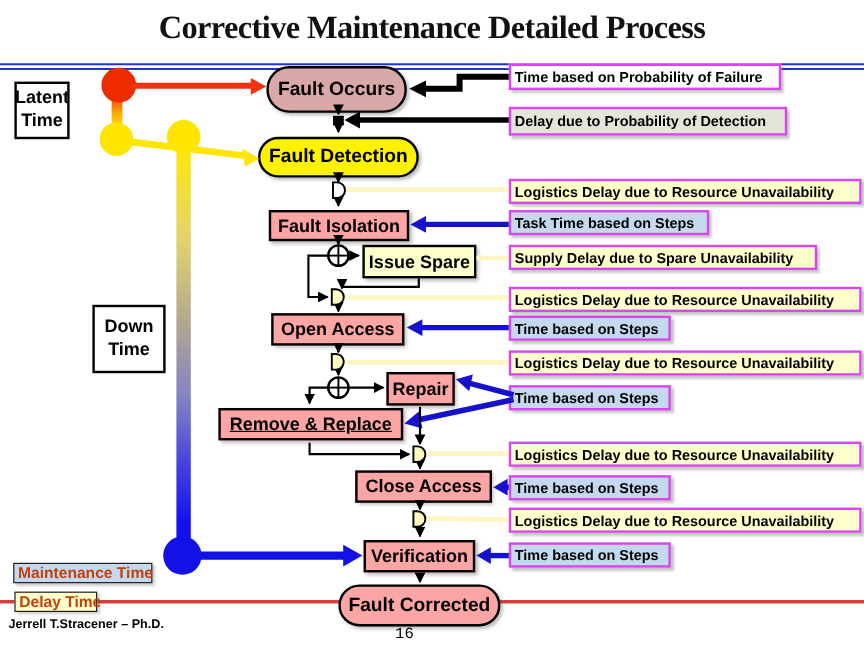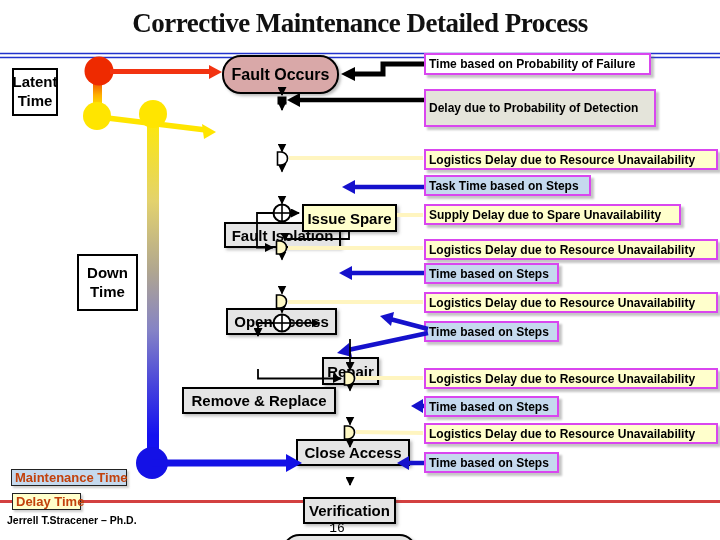--- a/index.html
+++ b/index.html
@@ -12,21 +12,21 @@
          font-family:"Liberation Serif",serif;font-weight:bold;font-size:27px;color:#111;
          letter-spacing:-0.5px;z-index:1;}
   
   .node{z-index:1;display:flex;align-items:center;justify-content:center;
         font-weight:bold;color:#000;border:2.5px solid #000;text-align:center;
         box-shadow:2px 2px 3px rgba(60,60,60,.35);white-space:nowrap;}
   .pill{border-radius:19px;font-size:16px;}
   .rect{font-size:15px;}
   .fill-pink{background:#d9a8a8;}
   .fill-byellow{background:#fff200;}
-  .fill-blue{background:#e5e5e5;margin-top:47px;}
+  .fill-blue{background:#fca5a5;}
   .fill-cream{background:#ffffcc;}
   
   .timebox{z-index:1;display:flex;align-items:center;justify-content:center;text-align:center;
            font-weight:bold;font-size:15px;color:#000;background:#fff;border:2.5px solid #000;
            white-space:pre-line;line-height:1.25;}
   .tag{z-index:1;display:flex;align-items:center;font-weight:bold;font-size:13px;color:#c2410c;
        border:1.5px solid #222;padding:0 3px;white-space:nowrap;box-shadow:2px 2px 2px rgba(90,90,90,.3);}
   
   .note{z-index:1;display:flex;align-items:center;font-weight:bold;font-size:12px;color:#000;
         border:2px solid #d946ef;padding:0 3px;white-space:nowrap;height:21px;
@@ -51,31 +51,32 @@
   <div id="title" class="abs">Corrective Maintenance Detailed Process</div>
 
   <div class="abs timebox" style="left:12px;top:68px;width:46px;height:48px;">Latent
 Time</div>
   <div class="abs timebox" style="left:77px;top:254px;width:61px;height:57px;">Down
 Time</div>
   <div class="abs tag n-blue" style="left:11px;top:469px;width:116px;">Maintenance Time</div>
   <div class="abs tag n-yellow" style="left:12px;top:493px;width:69px;">Delay Time</div>
 
   <div class="abs node pill fill-pink" style="left:222px;top:55px;width:117px;height:39px;">Fault Occurs</div>
+  <div class="abs node pill fill-byellow" style="left:215px;top:114px;width:134px;height:34px;border-radius:17px;">Fault Detection</div>
   <div class="abs node rect fill-blue" style="left:224px;top:175px;width:117px;height:26px;">Fault Isolation</div>
   <div class="abs node rect fill-cream" style="left:302px;top:204px;width:95px;height:28px;">Issue Spare</div>
   <div class="abs node rect fill-blue" style="left:226px;top:261px;width:111px;height:27px;">Open Access</div>
   <div class="abs node rect fill-blue" style="left:322px;top:310px;width:57px;height:28px;">Repair</div>
-  <div class="abs node rect fill-blue" style="left:182px;top:340px;width:154px;height:27px;">Remove &amp; Replace</div>
+  <div class="abs node rect fill-blue" style="left:182px;top:340px;width:154px;height:27px;text-decoration:underline;">Remove &amp; Replace</div>
   <div class="abs node rect fill-blue" style="left:296px;top:392px;width:114px;height:27px;">Close Access</div>
   <div class="abs node rect fill-blue" style="left:303px;top:450px;width:93px;height:27px;">Verification</div>
   <div class="abs node pill fill-blue" style="left:282px;top:487px;width:135px;height:35px;border-radius:18px;">Fault Corrected</div>
 
   <div class="abs note n-white" style="left:424px;top:53px;width:227px;height:22px;">Time based on Probability of Failure</div>
-  <div class="abs note n-gray" style="left:424px;top:89px;width:232px;height:38px;">Delay due to Probability of Detection</div>
+  <div class="abs note n-gray" style="left:424px;top:89px;width:232px;height:24px;">Delay due to Probability of Detection</div>
   <div class="abs note n-yellow" style="left:424px;top:149px;width:294px;">Logistics Delay due to Resource Unavailability</div>
   <div class="abs note n-blue" style="left:424px;top:175px;width:167px;">Task Time based on Steps</div>
   <div class="abs note n-yellow" style="left:424px;top:204px;width:257px;">Supply Delay due to Spare Unavailability</div>
   <div class="abs note n-yellow" style="left:424px;top:239px;width:294px;">Logistics Delay due to Resource Unavailability</div>
   <div class="abs note n-blue" style="left:424px;top:263px;width:135px;">Time based on Steps</div>
   <div class="abs note n-yellow" style="left:424px;top:292px;width:294px;">Logistics Delay due to Resource Unavailability</div>
   <div class="abs note n-blue" style="left:424px;top:321px;width:135px;">Time based on Steps</div>
   <div class="abs note n-yellow" style="left:424px;top:368px;width:294px;">Logistics Delay due to Resource Unavailability</div>
   <div class="abs note n-blue" style="left:424px;top:396px;width:135px;">Time based on Steps</div>
   <div class="abs note n-yellow" style="left:424px;top:423px;width:294px;">Logistics Delay due to Resource Unavailability</div>

